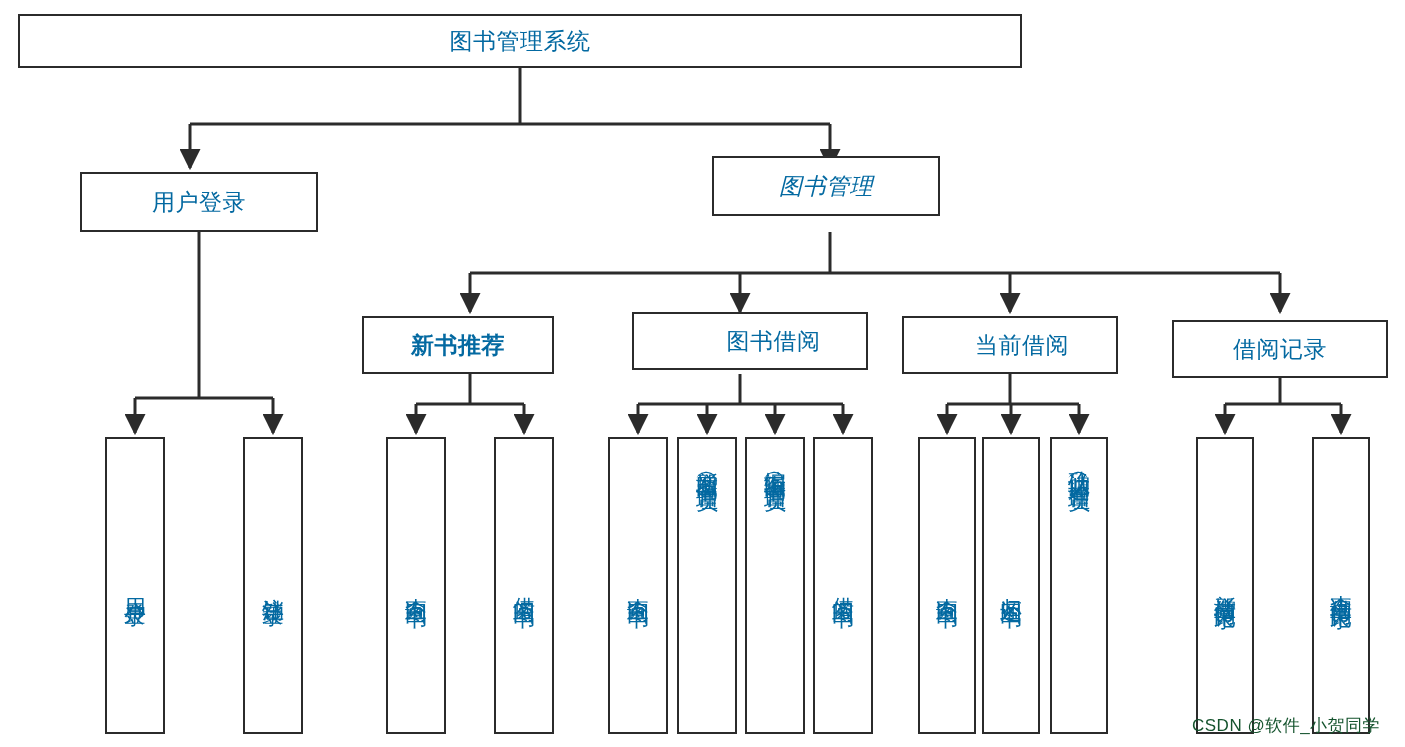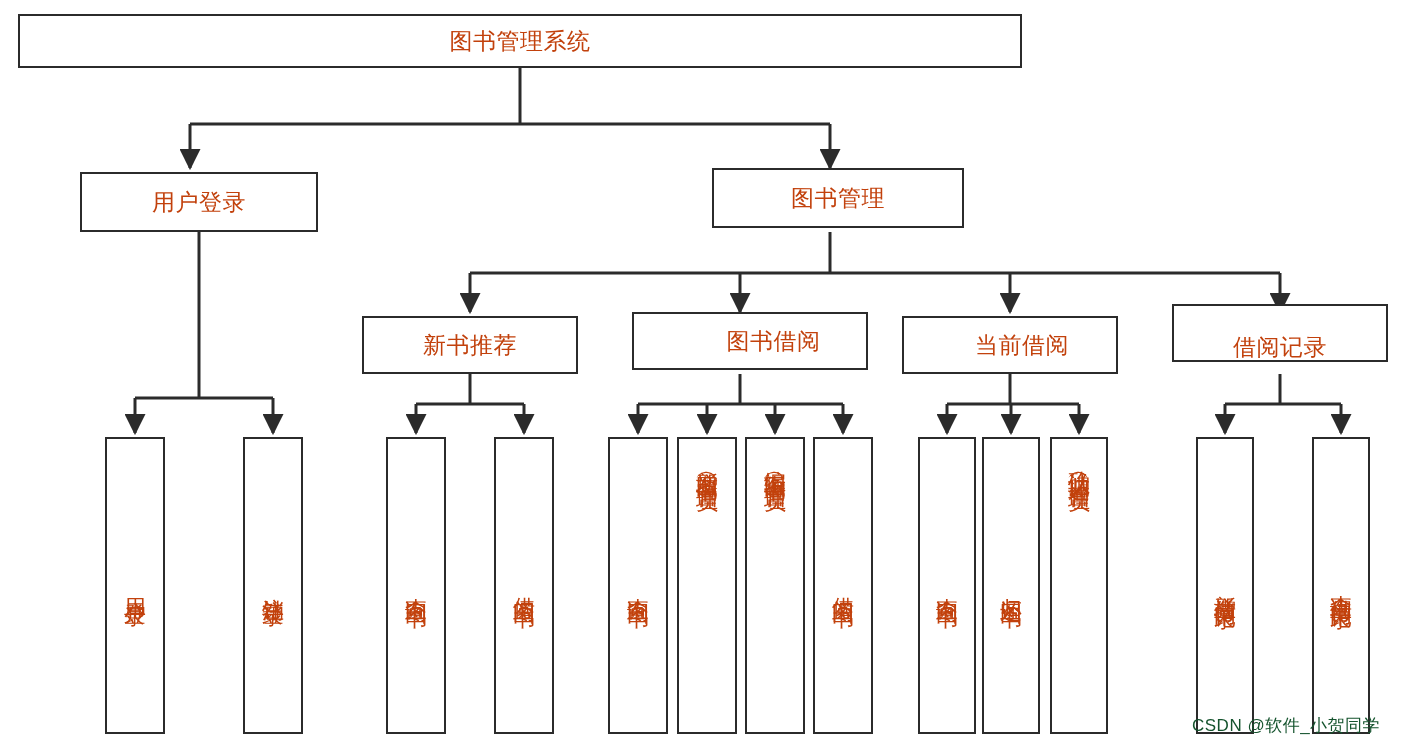--- a/index.html
+++ b/index.html
@@ -29,21 +29,21 @@
     position: absolute;
     box-sizing: border-box;
     background: #ffffff;
     border: 2px solid #2b2b2b;
     display: flex;
     align-items: center;
     justify-content: center;
     z-index: 2;
   }
   .node .label {
-    color: #c2410c;
+    color: #0369a1;
     font-size: 23px;
     line-height: 1.15;
     white-space: nowrap;
     letter-spacing: 0.5px;
   }
   .node.leaf {
     align-items: flex-start;
     justify-content: center;
     padding-top: 14px;
   }
@@ -128,34 +128,34 @@
     </g>
   </svg>
 
   <div class="node" style="left:18px; top:14px; width:1004px; height:54px;">
     <span class="label">图书管理系统</span>
   </div>
 
   <div class="node" style="left:80px; top:172px; width:238px; height:60px;">
     <span class="label">用户登录</span>
   </div>
-  <div class="node" style="left:712px; top:168px; width:252px; height:60px;">
+  <div class="node" style="left:712px; top:156px; width:228px; height:60px;font-style:italic;">
     <span class="label">图书管理</span>
   </div>
 
-  <div class="node" style="left:362px; top:316px; width:216px; height:58px;">
+  <div class="node" style="left:362px; top:316px; width:192px; height:58px;font-weight:bold;">
     <span class="label">新书推荐</span>
   </div>
   <div class="node" style="left:632px; top:312px; width:236px; height:58px;padding-left:47px;">
     <span class="label">图书借阅</span>
   </div>
   <div class="node" style="left:902px; top:316px; width:216px; height:58px;padding-left:24px;">
     <span class="label">当前借阅</span>
   </div>
-  <div class="node" style="left:1172px; top:304px; width:216px; height:58px;align-items:flex-end;">
+  <div class="node" style="left:1172px; top:320px; width:216px; height:58px;">
     <span class="label">借阅记录</span>
   </div>
 
   <div class="node leaf centered" style="left:105px; top:437px; width:60px; height:297px;">
     <span class="label">用户登录</span>
   </div>
   <div class="node leaf centered" style="left:243px; top:437px; width:60px; height:297px;">
     <span class="label">注销登录</span>
   </div>
 

